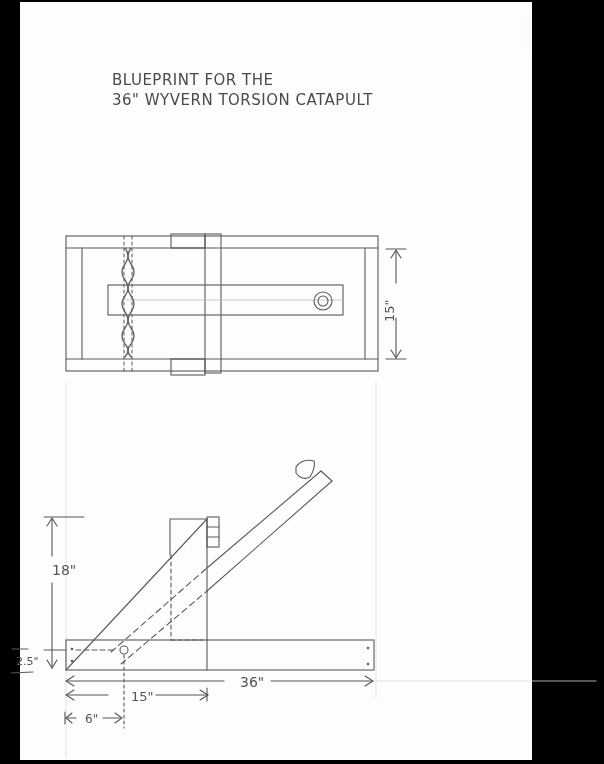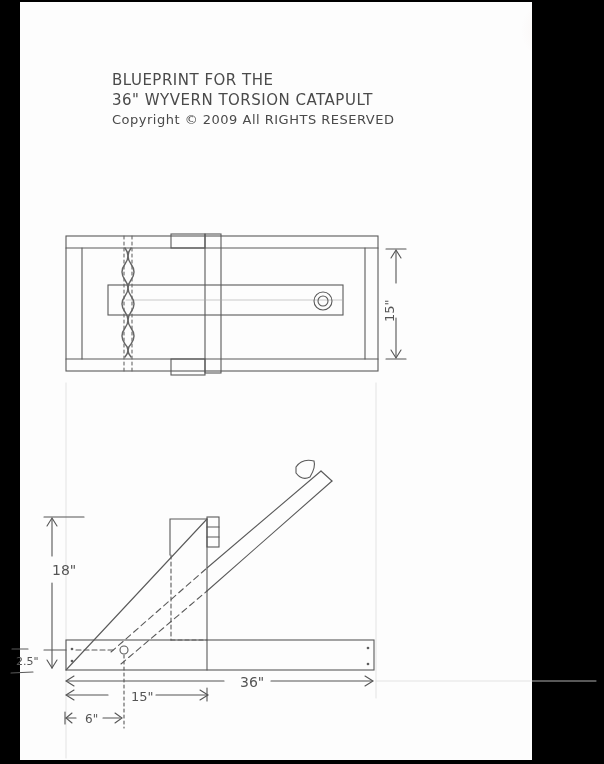--- a/index.html
+++ b/index.html
@@ -30,21 +30,20 @@
   </style>
 </head>
 <body>
 
 <div class="sheet">
   <div class="smudge"></div>
 
   <div class="title-block">
     <div class="title-line l1">BLUEPRINT FOR THE</div>
     <div class="title-line l2">36" WYVERN TORSION CATAPULT</div>
-    <div class="title-line l3">Copyright © 2009 All RIGHTS RESERVED</div>
   </div>
 </div>
 
 <svg class="drawing" width="604" height="764" viewBox="0 0 604 764">
   <g fill="none" stroke="#5a5a5a" stroke-width="1.1" stroke-linecap="round">
 
     <g stroke="#dcdcdc" stroke-width="0.8">
       <line x1="70" y1="385" x2="70" y2="760"></line>
       <line x1="380" y1="385" x2="380" y2="700"></line>
       <line x1="380" y1="683" x2="600" y2="683"></line>

